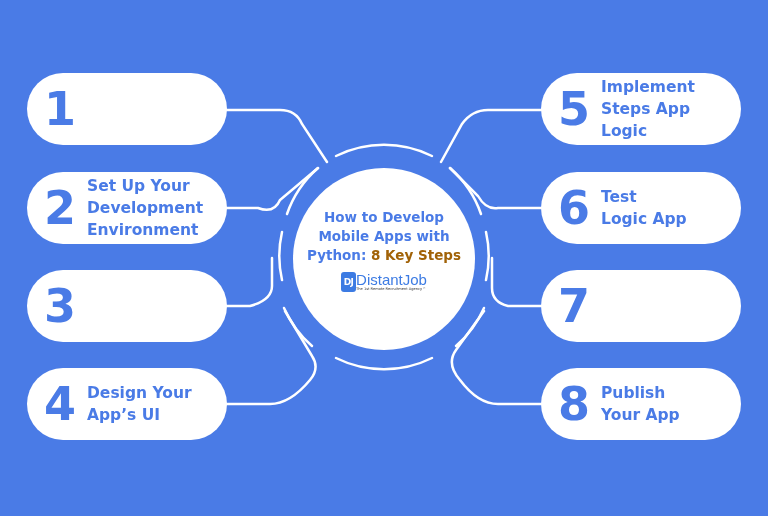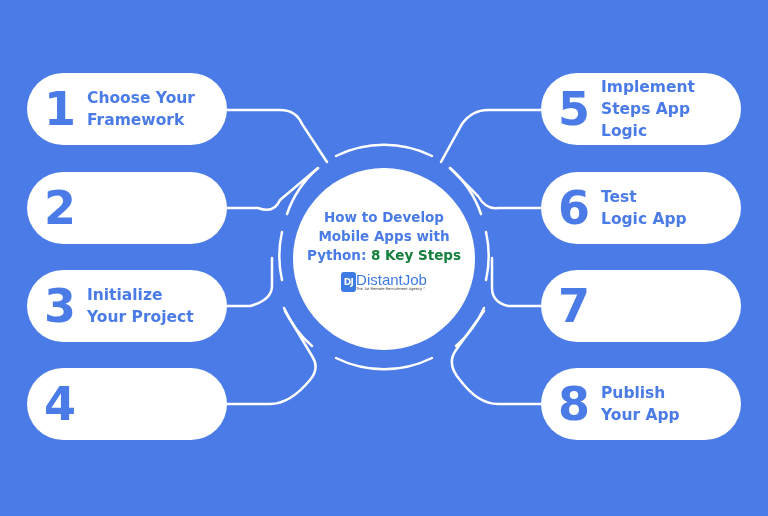--- a/index.html
+++ b/index.html
@@ -50,21 +50,21 @@
       padding-top: 40px;
     }
     .center .title {
       font-weight: bold;
       font-size: 13.5px;
       line-height: 19px;
       text-align: center;
       width: 170px;
     }
     .center .title .blue { color: #4A7BE6; }
-    .center .title .black { color: #15803d; }
+    .center .title .black { color: #a16207; }
     .logo {
       display: flex; align-items: center;
       margin-top: 7px;
     }
     .logo .mark {
       width: 15px; height: 20px;
       background: #3C7BE3;
       border-radius: 3px;
       color: #ffffff;
       font-weight: bold;
@@ -122,33 +122,34 @@
       <div class="mark">DJ</div>
       <div class="words">
         <span class="brand">DistantJob</span>
         <span class="tag">The 1st Remote Recruitment Agency™</span>
       </div>
     </div>
   </div>
 
   <div class="pill" style="left:27px; top:73px;">
     <span class="num">1</span>
-    <span class="label">Choose Your
-Framework</span>
   </div>
   <div class="pill" style="left:27px; top:172px;">
     <span class="num">2</span>
+    <span class="label">Set Up Your
+Development
+Environment</span>
   </div>
   <div class="pill" style="left:27px; top:270px;">
     <span class="num">3</span>
-    <span class="label">Initialize
-Your Project</span>
   </div>
   <div class="pill" style="left:27px; top:368px;">
     <span class="num">4</span>
+    <span class="label">Design Your
+App’s UI</span>
   </div>
 
   <div class="pill" style="left:541px; top:73px;">
     <span class="num">5</span>
     <span class="label">Implement
 Steps App
 Logic</span>
   </div>
   <div class="pill" style="left:541px; top:172px;">
     <span class="num">6</span>

